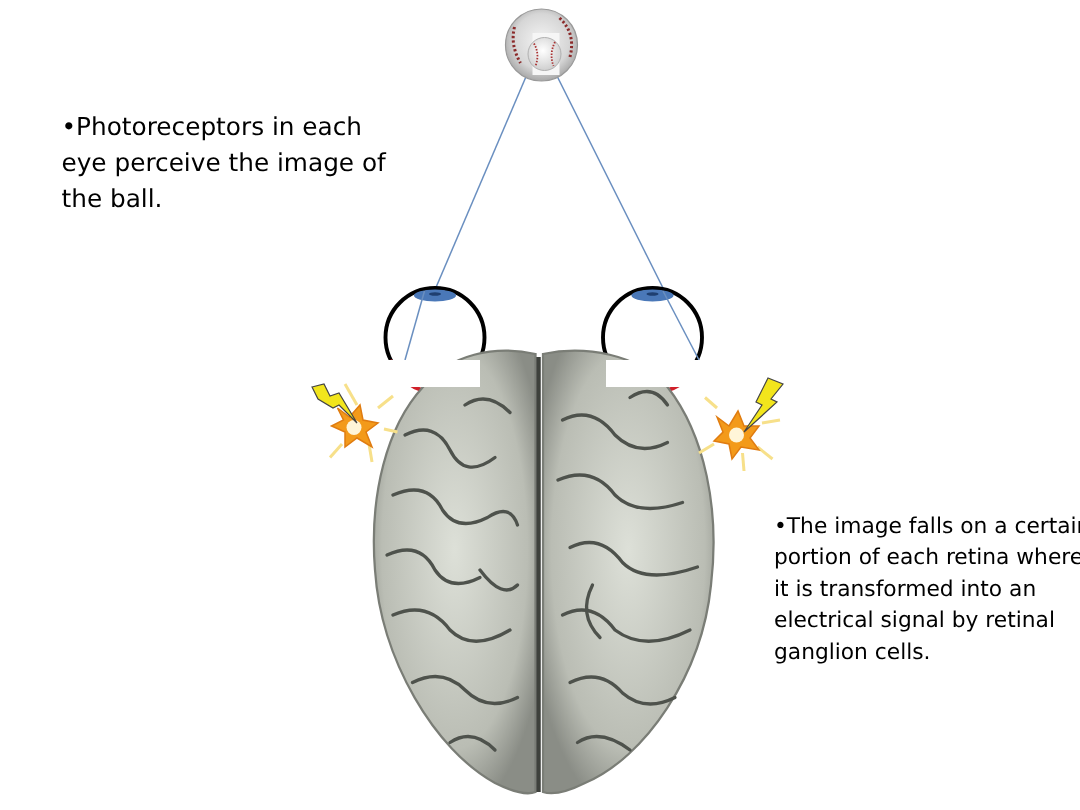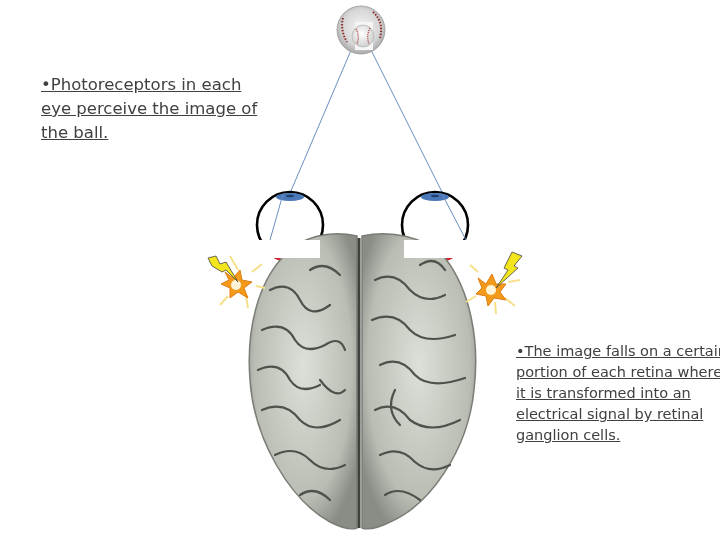--- a/index.html
+++ b/index.html
@@ -1,18 +1,18 @@
 <!DOCTYPE html>
 <html><head>
 <meta charset="utf-8">
 <style>
   html, body { margin:0; padding:0; }
   body { width:720px; height:540px; background:#ffffff; position:relative; overflow:hidden; font-family:"Liberation Sans", sans-serif; }
   .stage { position:absolute; left:0; top:0; width:720px; height:540px; }
-  .text { position:absolute; color:#404040; font-family:"DejaVu Sans", sans-serif;text-decoration:underline; }
+  .text { position:absolute; color:#000000; font-family:"DejaVu Sans", sans-serif; }
   .t1 { left:41px; top:73px; width:230px; font-size:16.5px; line-height:24px; }
   .t2 { left:500px; top:341px; width:220px; font-size:14.5px; line-height:21px;margin-left:16px; }
   svg { position:absolute; left:0; top:0; }
 </style>
 </head>
 <body>
 
 <div class="stage">
 
   <svg width="720" height="540" viewBox="0 0 720 540">

